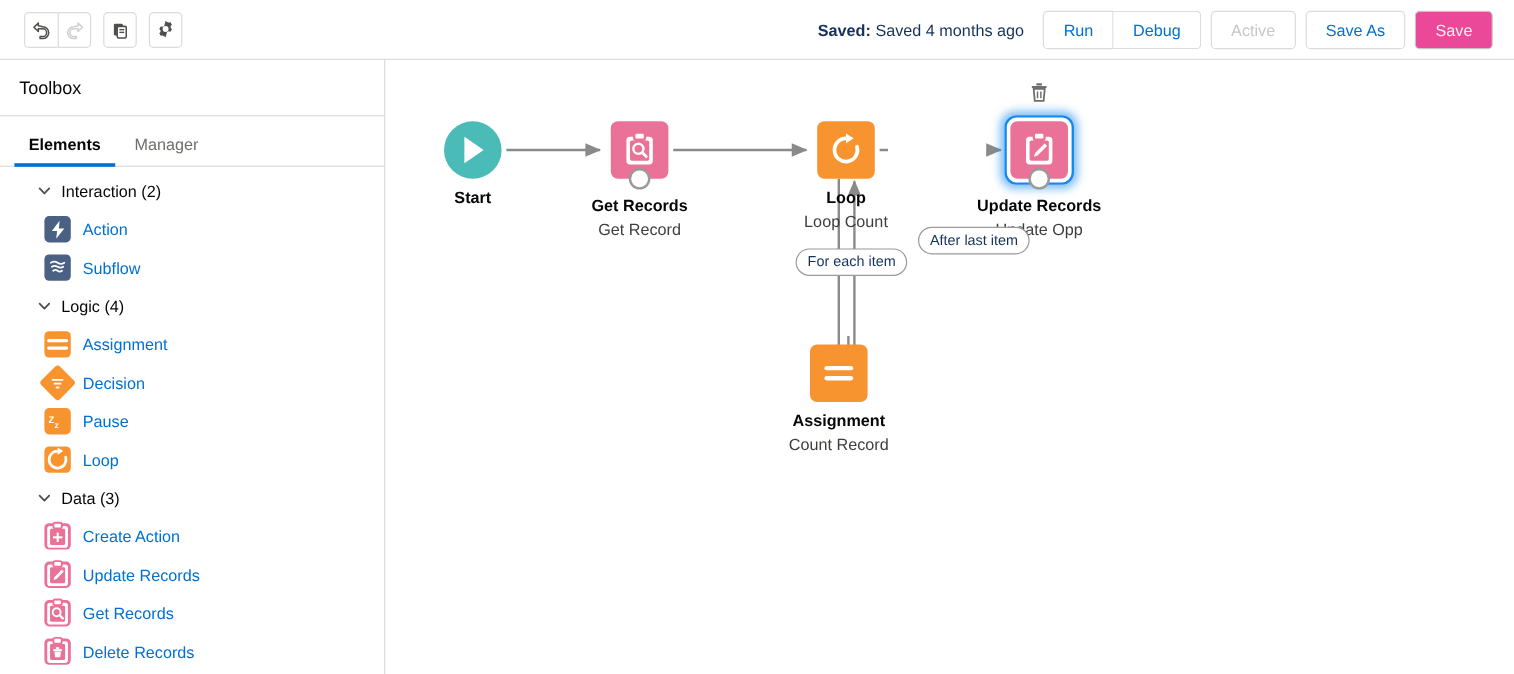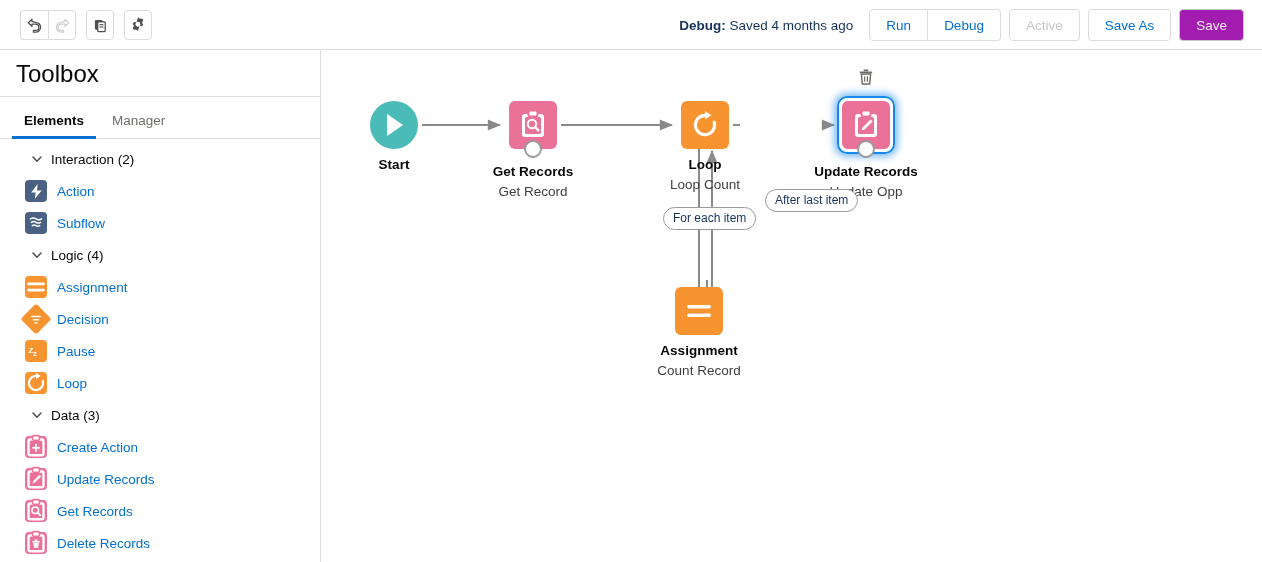--- a/index.html
+++ b/index.html
@@ -53,32 +53,32 @@
     border:1px solid #dddbda; background:#fff;
     color:#0070d2; font-size:13.5px;
     display:flex; align-items:center; justify-content:center;
     cursor:pointer; white-space:nowrap;
   }
   .btn.grp-first { border-radius:4px 0 0 4px; }
   .btn.grp-last  { border-radius:0 4px 4px 0; border-left:none; }
   .btn.standalone{ border-radius:4px; margin-left:8px;padding-left:16px; }
   .btn.disabled  { color:#c9c7c5; cursor:default; }
   .btn.save-disabled {
-    background:#a21caf; border-color:#c9c7c5; color:#f0eeee;
+    background:#ec4899; border-color:#c9c7c5; color:#f0eeee;
     border-radius:4px; margin-left:8px; cursor:default;
   }
 
   
   .toolbox {
     position:absolute; left:0; top:50px; width:321px; height:512px;
     background:#fff; border-right:1px solid #dddbda;
   }
   .toolbox-title {
     height:47px; line-height:47px; padding-left:16px;
-    font-size:24px; color:#080707; font-weight:400;
+    font-size:15px; color:#080707; font-weight:400;
     border-bottom:1px solid #dddbda;
   }
   .tabs {
     height:42px; display:flex; align-items:flex-end;
     border-bottom:1px solid #dddbda; padding-left:12px; gap:4px;
   }
   .tab {
     position:relative; padding:0 12px 10px 12px;
     font-size:13.5px; color:#706e6b; cursor:pointer;
   }
@@ -90,21 +90,21 @@
 
   .tree { padding-top:4px; }
   .group-hdr {
     display:flex; align-items:center; gap:8px;
     height:32px; padding-left:31px;
     font-size:13.5px; color:#080707; cursor:pointer;
   }
   .chev { width:12px; height:12px; flex:none; }
   .elem-row {
     display:flex; align-items:center; gap:10px;
-    height:32px; padding-left:25px; cursor:pointer;
+    height:32px; padding-left:25px; cursor:pointer;margin-left:12px;
   }
   .elem-label { font-size:13.5px; color:#0070d2; }
   .el-icon {
     width:22px; height:22px; border-radius:4px; flex:none;
     display:flex; align-items:center; justify-content:center;
   }
   .el-icon svg { display:block; }
   .el-icon.diamond { border-radius:3px; transform:rotate(45deg); }
   .el-icon.diamond > svg { transform:rotate(-45deg); }
 
@@ -199,21 +199,21 @@
       <div class="icon-btn" title="Settings" style="margin-left:4px;">
         <svg width="16" height="16" viewBox="0 0 20 20">
           <path d="M10 1.4l1.5 1.2a6.9 6.9 0 0 1 1.7.7l1.9-.4 1.5 2.6-1.3 1.4c.1.6.1 1.2 0 1.8l1.3 1.4-1.5 2.6-1.9-.4c-.5.3-1.1.6-1.7.7L10 18.6l-1.5-1.2a6.9 6.9 0 0 1-1.7-.7l-1.9.4-1.5-2.6 1.3-1.4a6.9 6.9 0 0 1 0-1.8L3.4 9.9l1.5-2.6 1.9.4c.5-.3 1.1-.6 1.7-.7z" fill="#514f4d" transform="translate(0,-1)"></path>
           <circle cx="10" cy="9" r="3.1" fill="#fff"></circle>
         </svg>
       </div>
     </div>
 
     <div class="hdr-right">
       <div class="status-text">
-        <b>Debug:</b><span> Saved 4 months ago</span>
+        <b>Saved:</b><span> Saved 4 months ago</span>
       </div>
       <div class="btn grp-first">Run</div>
       <div class="btn grp-last">Debug</div>
       <div class="btn standalone disabled">Active</div>
       <div class="btn standalone">Save As</div>
       <div class="btn save-disabled">Save</div>
     </div>
   </div>
 
   <div class="toolbox">

